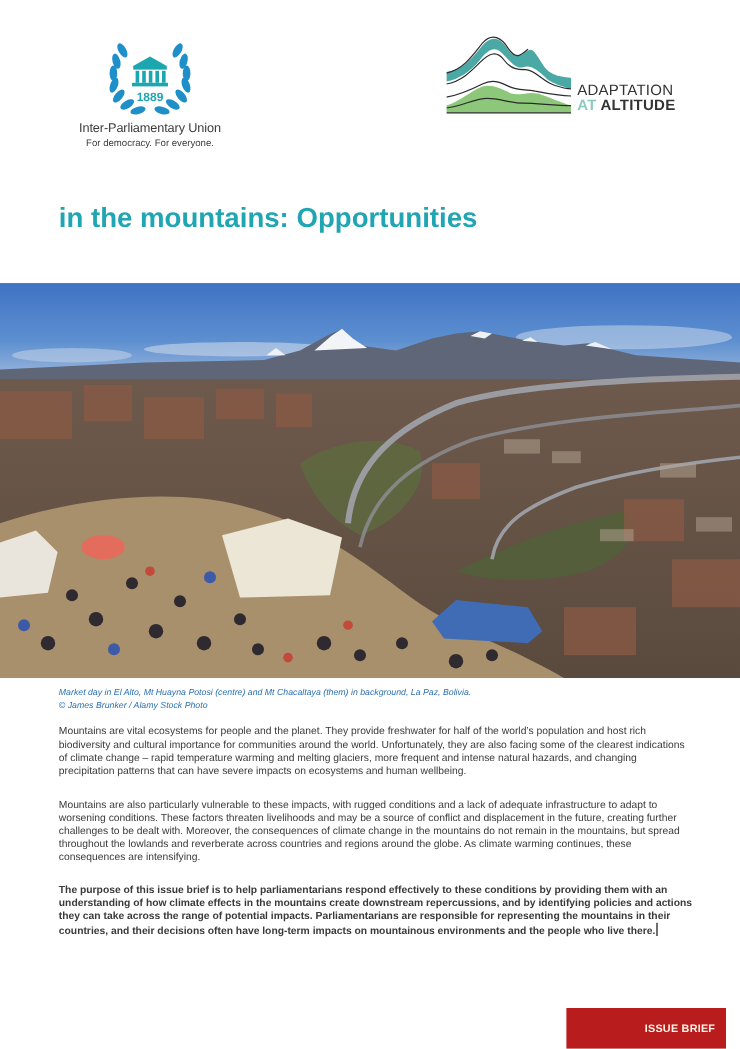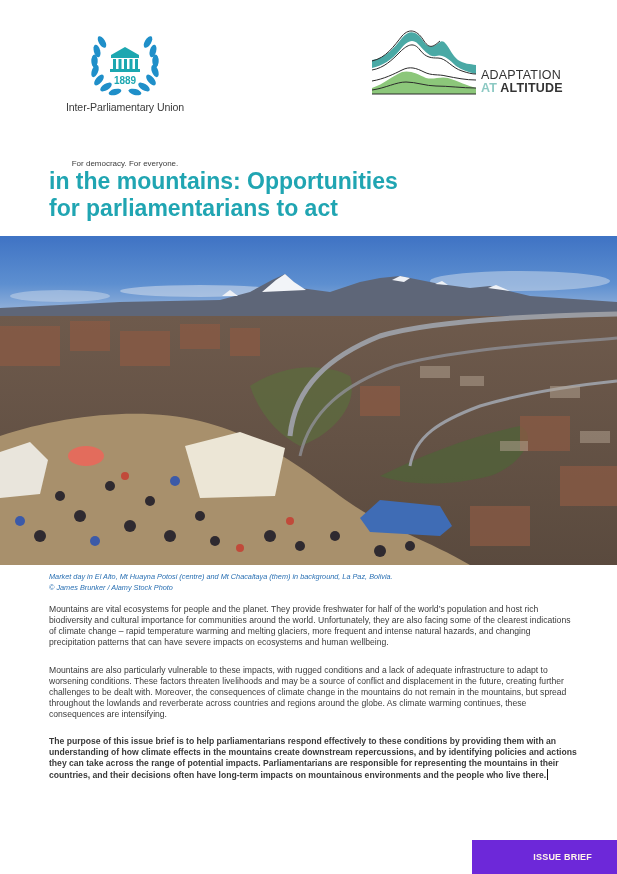--- a/index.html
+++ b/index.html
@@ -3,21 +3,21 @@
   <meta charset="utf-8">
   <style>
     * { box-sizing: border-box; margin: 0; padding: 0; }
     html, body { width: 617px; height: 874px; background: #ffffff; overflow: hidden; }
     body { position: relative; font-family: "Liberation Sans", "DejaVu Sans", sans-serif; color: #3a3a3a; }
 
     
     .ipu-logo { position: absolute; left: 60px; top: 24px; width: 150px; height: 100px; }
     .ipu-emblem { position: absolute; left: 29px; top: 4px; width: 72px; height: 72px; }
     .ipu-name { position: absolute; left: 0; top: 77px; width: 130px; text-align: center; font-size: 10.6px; color: #3b3b3b; letter-spacing: -0.1px; white-space: nowrap; }
-    .ipu-tagline { position: absolute; left: 0; top: 91px; width: 130px; text-align: center; font-size: 8px; color: #3b3b3b; white-space: nowrap; margin-top: 44px; }
+    .ipu-tagline { position: absolute; left: 0; top: 91px; width: 130px; text-align: center; font-size: 8px; color: #3b3b3b; white-space: nowrap; }
 
     
     .aaa-logo { position: absolute; left: 370px; top: 28px; width: 210px; height: 72px; }
     .aaa-mark { position: absolute; left: 2px; top: 0; width: 104px; height: 68px; }
     .aaa-word1 { position: absolute; left: 111px; top: 40px; font-size: 12.5px; color: #333; letter-spacing: 0.2px; white-space: nowrap; }
     .aaa-word2 { position: absolute; left: 111px; top: 53px; font-size: 12.5px; color: #333; letter-spacing: 0.2px; white-space: nowrap; font-weight: bold; }
     .aaa-word2 .at { color: #8cc9c3; }
 
     
     .title { position: absolute; left: 49px; top: 141px; width: 420px; font-size: 23px; line-height: 27px; color: #20a5b2; }
@@ -31,21 +31,21 @@
     .caption { position: absolute; left: 49px; top: 571px; width: 540px; font-size: 7.3px; line-height: 11px; font-style: italic; color: #2a70b3; }
 
     
     .body-text { position: absolute; left: 49px; width: 530px; font-size: 8.6px; line-height: 10.9px; color: #3a3a3a; }
     .p1 { top: 604px; }
     .p2 { top: 665px; }
     .p3 { top: 736px; font-weight: bold; }
     .cursor { display: inline-block; width: 1px; height: 11px; background: #111; vertical-align: -2px; margin-left: 1px; }
 
     
-    .issue-brief { position: absolute; left: 472px; top: 840px; width: 145px; height: 34px; background: #6d28d9; color: #fff5e8; font-weight: bold; font-size: 9px; text-align: right; padding-right: 25px; line-height: 34px; letter-spacing: 0.2px; }
+    .issue-brief { position: absolute; left: 472px; top: 840px; width: 133px; height: 34px; background: #b91c1c; color: #fff5e8; font-weight: bold; font-size: 9px; text-align: right; padding-right: 9px; line-height: 34px; letter-spacing: 0.2px; }
   </style>
 </head>
 <body>
 
 <div class="ipu-logo">
   <svg class="ipu-emblem" viewBox="0 0 72 72">
 
     <g fill="#1f8fc9">
       <ellipse cx="13" cy="14" rx="3.2" ry="6.5" transform="rotate(-30 13 14)"></ellipse>
       <ellipse cx="8" cy="23" rx="3.2" ry="6.5" transform="rotate(-15 8 23)"></ellipse>
@@ -93,21 +93,20 @@
     <path d="M0,62 C14,60 24,54 34,54 C44,54 54,58 64,58 C76,58 90,60 104,60" fill="none" stroke="#2b2b2b" stroke-width="1"></path>
     <line x1="0" y1="66" x2="104" y2="66" stroke="#2b2b2b" stroke-width="1"></line>
   </svg>
   <div class="aaa-word1">ADAPTATION</div>
   <div class="aaa-word2"><span class="at">AT</span><span> ALTITUDE</span></div>
 </div>
 
 <h1 class="title">
   <br>
   <span class="bold">in the mountains:</span><span> Opportunities</span><br>
-  <span>for parliamentarians to act</span>
 </h1>
 
 <div class="photo">
   <svg width="617" height="329" viewBox="0 0 617 329">
     <defs>
       <linearGradient id="sky" x1="0" y1="0" x2="0" y2="1">
         <stop offset="0" stop-color="#3f73c4"></stop>
         <stop offset="0.6" stop-color="#5d8fd0"></stop>
         <stop offset="1" stop-color="#9db8dc"></stop>
       </linearGradient>

